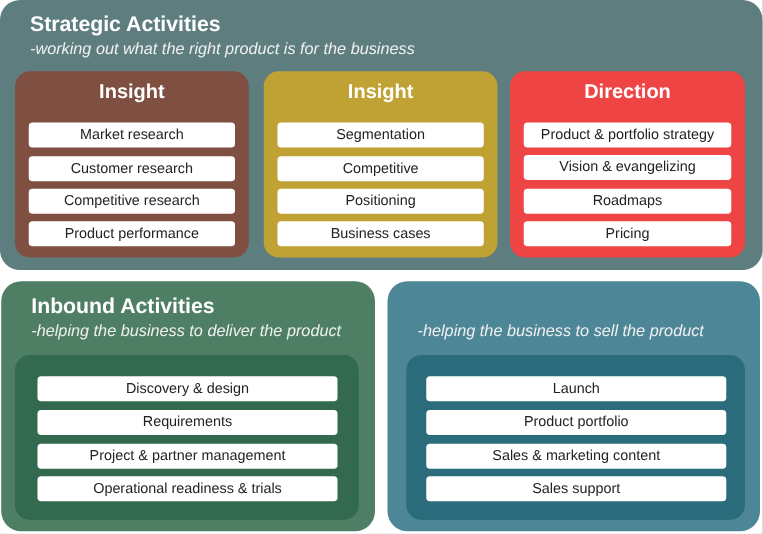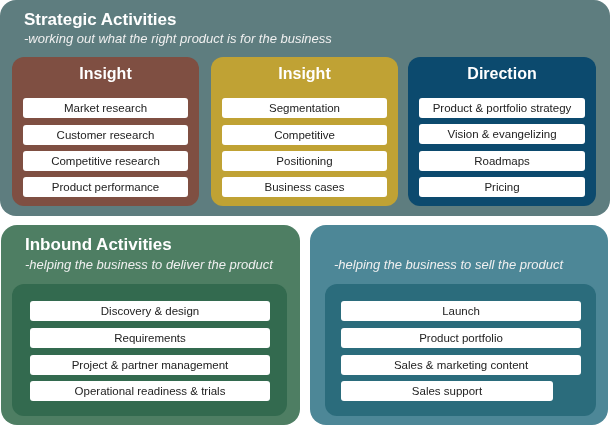--- a/index.html
+++ b/index.html
@@ -27,21 +27,21 @@
   </div>
 
   <div class="card" style="left:211px;top:57px;width:187px;height:149px;background:#c0a234;">
     <div class="card-h" style="top:8px;">Insight</div>
     <div class="item" style="left:11px;top:41px;width:165px;">Segmentation</div>
     <div class="item" style="left:11px;top:68px;width:165px;">Competitive</div>
     <div class="item" style="left:11px;top:94px;width:165px;">Positioning</div>
     <div class="item" style="left:11px;top:120px;width:165px;">Business cases</div>
   </div>
 
-  <div class="card" style="left:408px;top:57px;width:188px;height:149px;background:#0c4a6e;">
+  <div class="card" style="left:408px;top:57px;width:188px;height:149px;background:#ef4444;">
     <div class="card-h" style="top:8px;">Direction</div>
     <div class="item" style="left:11px;top:67px;width:166px;">Vision &amp; evangelizing</div>
     <div class="item" style="left:11px;top:41px;width:166px;">Product &amp; portfolio  strategy</div>
     <div class="item" style="left:11px;top:94px;width:166px;">Roadmaps</div>
     <div class="item" style="left:11px;top:120px;width:166px;">Pricing</div>
   </div>
 </div>
 
 <div class="panel" style="left:1px;top:225px;width:299px;height:200px;background:#4e7e63;">
   <div class="title" style="left:24px;top:10px;">Inbound Activities</div>
@@ -53,15 +53,15 @@
     <div class="item" style="left:18px;top:97px;width:240px;">Operational  readiness &amp; trials</div>
   </div>
 </div>
 
 <div class="panel" style="left:310px;top:225px;width:298px;height:200px;background:#4d8797;">
   <div class="sub" style="left:24px;top:32px;">-helping the business to sell the product</div>
   <div class="card" style="left:15px;top:59px;width:271px;height:132px;background:#2b6c7c;">
     <div class="item" style="left:16px;top:17px;width:240px;">Launch</div>
     <div class="item" style="left:16px;top:44px;width:240px;">Product portfolio</div>
     <div class="item" style="left:16px;top:71px;width:240px;">Sales &amp; marketing content</div>
-    <div class="item" style="left:16px;top:97px;width:212px;">Sales support</div>
+    <div class="item" style="left:16px;top:97px;width:240px;">Sales support</div>
   </div>
 </div>
 
 </body></html>

